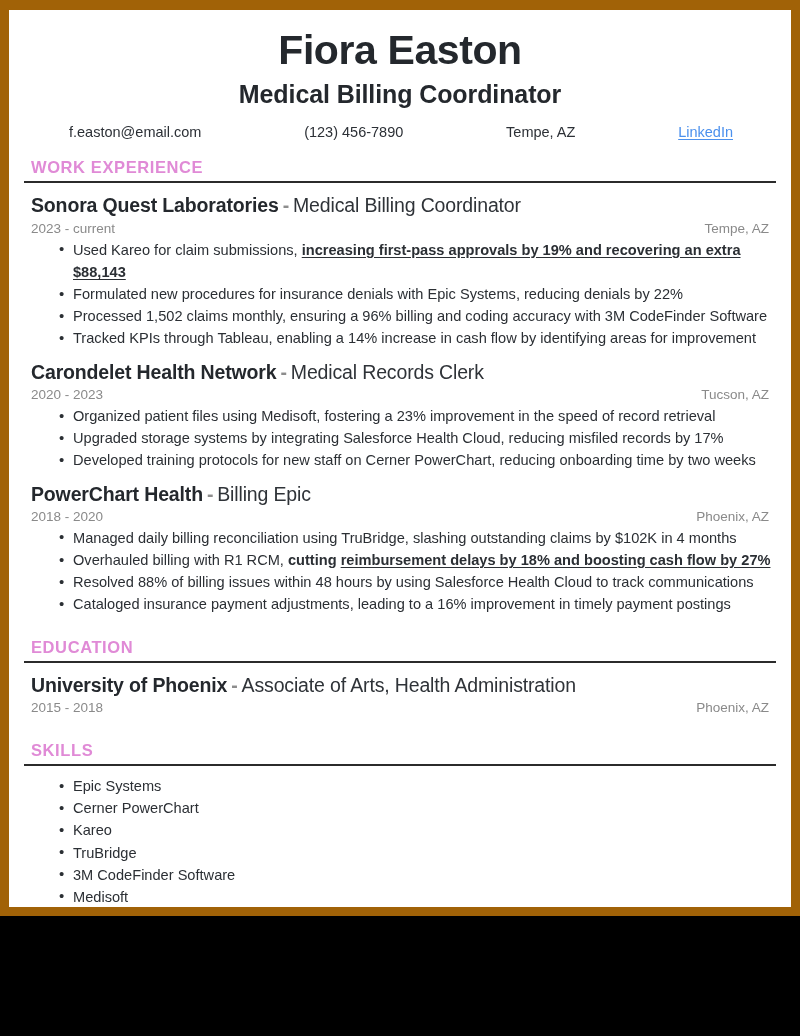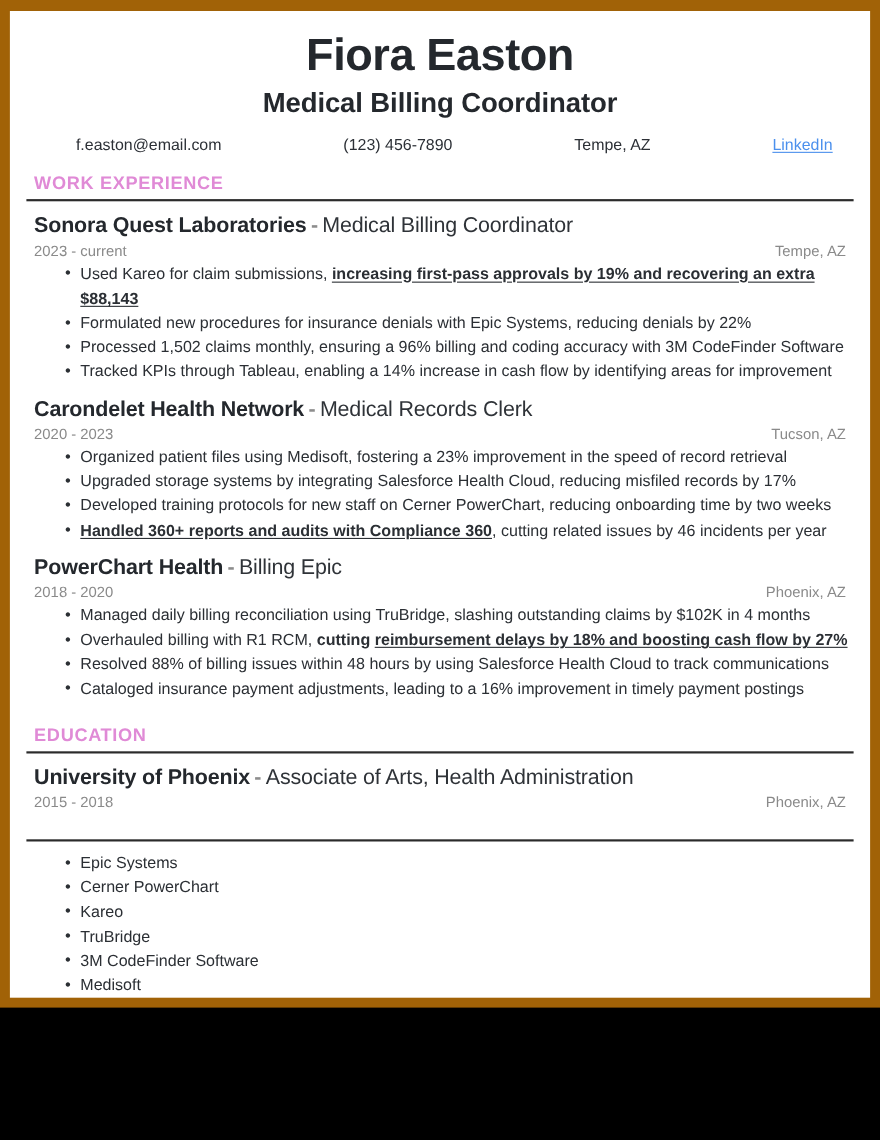--- a/index.html
+++ b/index.html
@@ -49,21 +49,21 @@
     line-height: 1.1;
     font-weight: 700;
     color: #24282d;
     letter-spacing: -0.1px;
     margin: 9px 0 0 0;
   }
   .contact-row {
     display: flex;
     justify-content: space-between;
     align-items: baseline;
-    margin: 16px 20px 0 46px;
+    margin: 16px 44px 0 46px;
     font-size: 14.5px;
     color: #2c3036;
     gap: 21px;
   }
   .contact-item { white-space: nowrap; }
   .contact-link {
     color: #4b90ed;
     text-decoration: underline;
     text-underline-offset: 2px;
     cursor: pointer;
@@ -200,21 +200,20 @@
           <span class="entry-org">Carondelet Health Network</span><span class="entry-dash">-</span><span class="entry-role">Medical Records Clerk</span>
         </div>
         <div class="entry-meta">
           <span>2020 - 2023</span>
           <span>Tucson, AZ</span>
         </div>
         <ul class="bullets">
           <li><span>Organized patient files using Medisoft, fostering a 23% improvement in the speed of record retrieval</span></li>
           <li><span>Upgraded storage systems by integrating Salesforce Health Cloud, reducing misfiled records by 17%</span></li>
           <li><span>Developed training protocols for new staff on Cerner PowerChart, reducing onboarding time by two weeks</span></li>
-          <li><span class="bu">Handled 360+ reports and audits with Compliance 360</span><span>, cutting related issues by 46 incidents per year</span></li>
         </ul>
       </div>
 
       <div class="entry">
         <div class="entry-head">
           <span class="entry-org">PowerChart Health</span><span class="entry-dash">-</span><span class="entry-role">Billing Epic</span>
         </div>
         <div class="entry-meta">
           <span>2018 - 2020</span>
           <span>Phoenix, AZ</span>
@@ -236,20 +235,21 @@
           <span class="entry-org">University of Phoenix</span><span class="entry-dash">-</span><span class="entry-role">Associate of Arts,  Health Administration</span>
         </div>
         <div class="entry-meta">
           <span>2015 - 2018</span>
           <span>Phoenix, AZ</span>
         </div>
       </div>
     </div>
 
     <div class="section section-skills">
+      <div class="section-title">SKILLS</div>
       <div class="section-rule"></div>
       <ul class="skills-list">
         <li>Epic Systems</li>
         <li>Cerner PowerChart</li>
         <li>Kareo</li>
         <li>TruBridge</li>
         <li>3M CodeFinder Software</li>
         <li>Medisoft</li>
         <li>R1 RCM</li>
         <li>Compliance 640</li>

